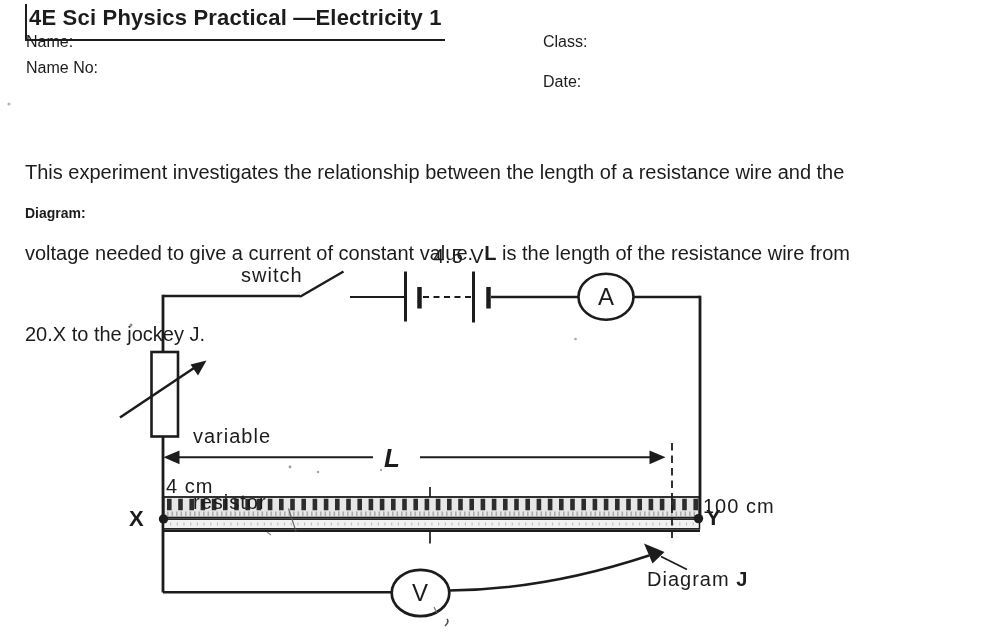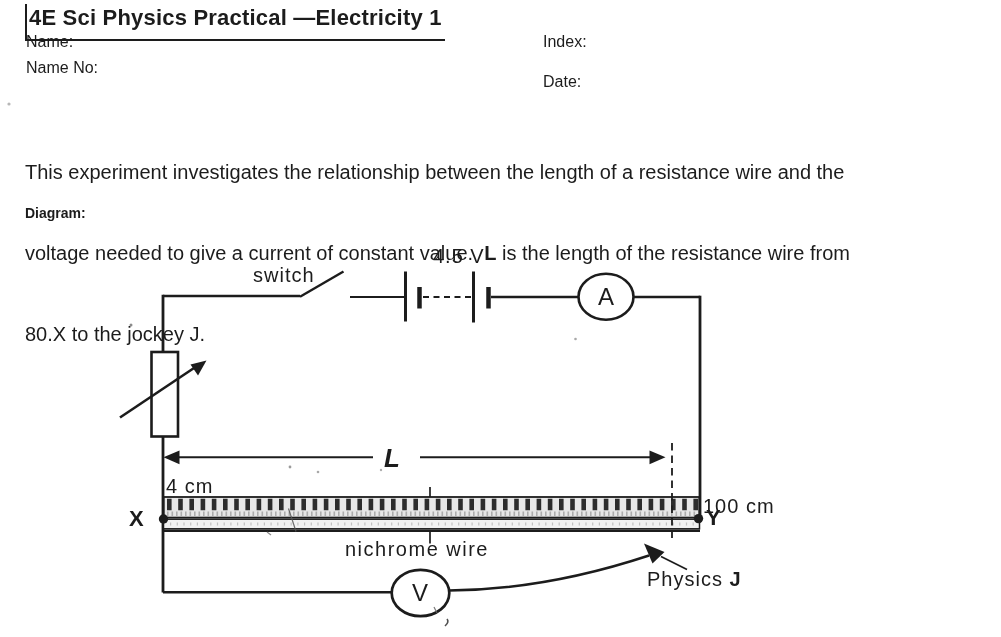--- a/index.html
+++ b/index.html
@@ -125,36 +125,39 @@
       <circle cx="9" cy="104" r="1.6" fill="#aaa"></circle>
       <path d="M447,619 q2.5,3 -2,7" stroke="#333" stroke-width="1.6" fill="none"></path>
       <path d="M434,607 l3,6" stroke="#666" stroke-width="1.3" fill="none"></path>
       <path d="M267,532 l4,3" stroke="#777" stroke-width="1.2" fill="none"></path>
     </g>
   </svg>
 
   <div class="abs title">4E Sci Physics Practical —Electricity 1</div>
   <div class="abs hdr" style="left:26px;top:33px">Name:</div>
   <div class="abs hdr" style="left:26px;top:59px">Name No:</div>
-  <div class="abs hdr" style="left:543px;top:33px">Index:</div>
+  <div class="abs hdr" style="left:543px;top:33px">Class:</div>
   <div class="abs hdr" style="left:543px;top:73px">Date:</div>
 
   <div class="abs intro">
     <div>This experiment investigates the relationship between the length of a resistance wire and the</div>
     <div><span>voltage needed to give a current of constant value.  </span><span class="b">L</span><span> is the length of the resistance wire from</span></div>
-    <div>80.X to the jockey J.</div>
+    <div>20.X to the jockey J.</div>
   </div>
 
   <div class="abs section">Diagram:</div>
 
-  <div class="abs dlabel" style="left:253px;top:264px">switch</div>
+  <div class="abs dlabel" style="left:241px;top:264px">switch</div>
   <div class="abs dlabel" style="left:433px;top:245px">4.5 V</div>
   <div class="abs meter" style="left:588px;top:283px">A</div>
   <div class="abs meter" style="left:402px;top:579px">V</div>
+  <div class="abs dlabel" style="left:193px;top:381px;line-height:22px">
+    <div>variable</div>
+    <div>resistor</div>
+  </div>
   <div class="abs lsym" style="left:384px;top:443px">L</div>
   <div class="abs dlabel" style="left:166px;top:475px">4 cm</div>
   <div class="abs dlabel" style="left:703px;top:495px">100 cm</div>
   <div class="abs xy" style="left:129px;top:506px">X</div>
   <div class="abs xy" style="left:706px;top:505px">Y</div>
-  <div class="abs dlabel" style="left:345px;top:538px;letter-spacing:1.5px">nichrome wire</div>
-  <div class="abs dlabel" style="left:647px;top:568px"><span>Physics </span><span class="bold">J</span></div>
+  <div class="abs dlabel" style="left:647px;top:568px"><span>Diagram </span><span class="bold">J</span></div>
 
 </div>
 
 </body></html>

